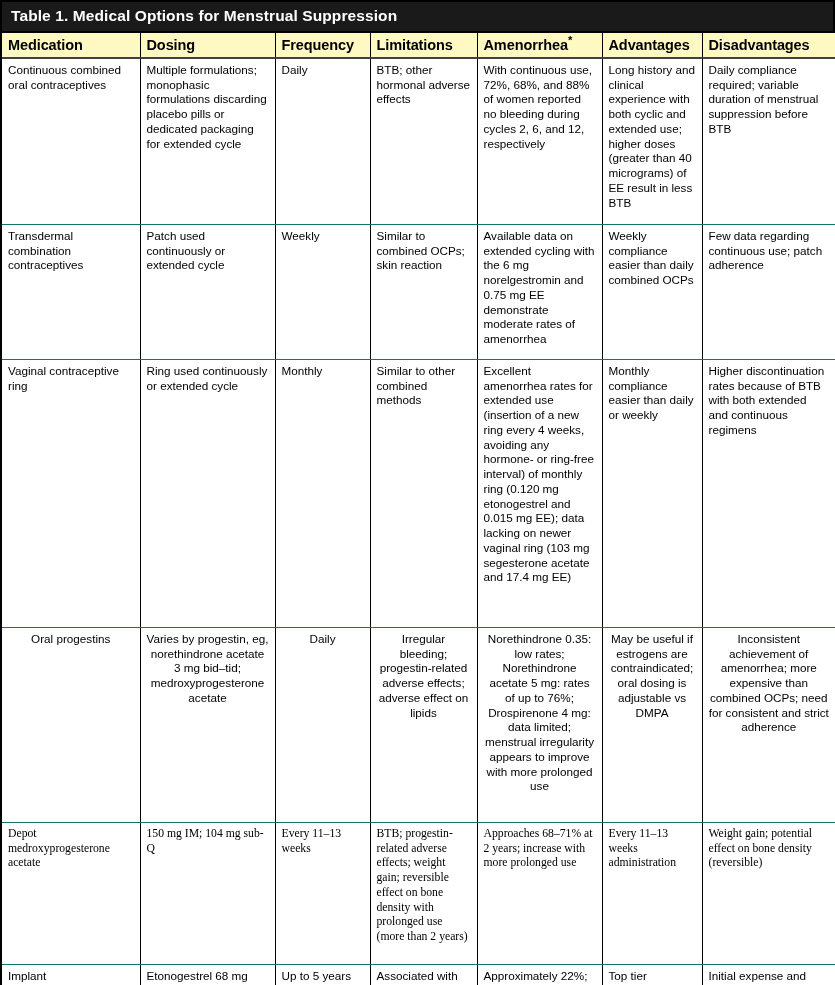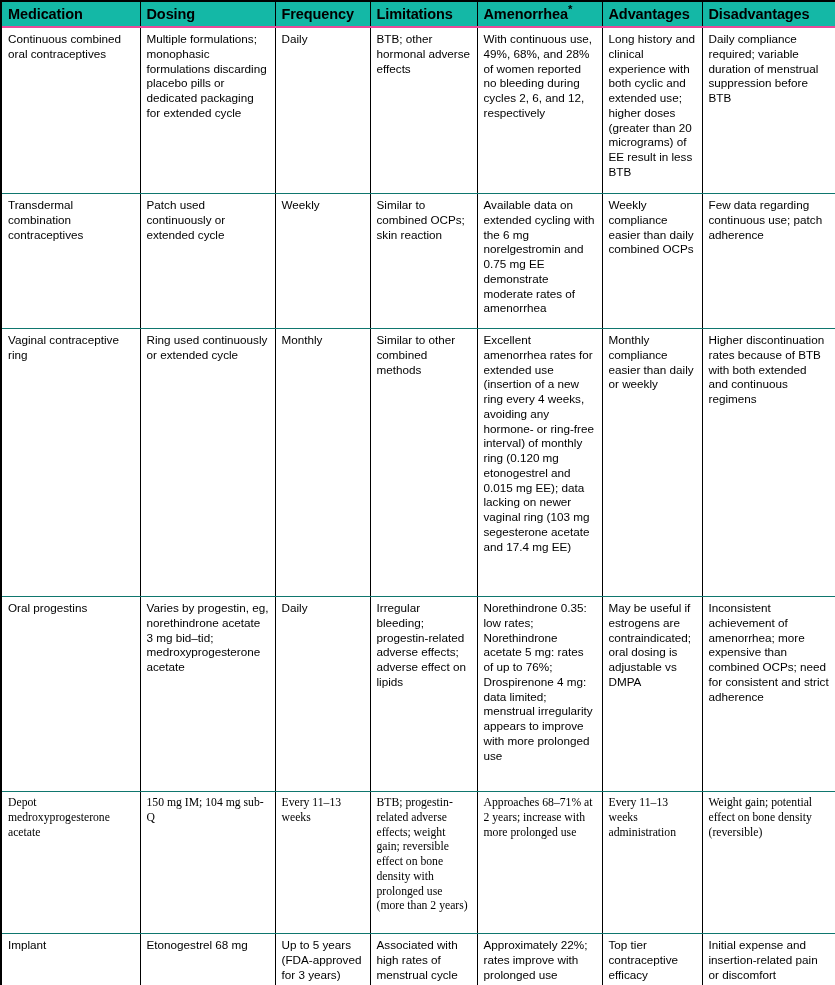--- a/index.html
+++ b/index.html
@@ -54,24 +54,24 @@
   }
   table.data th:last-child,
   table.data td:last-child {
     border-right: none;
   }
   table.data tr:last-child td {
     border-bottom: none;
   }
 
   table.data thead th {
-    background: #14b8a6;
+    background: #fef9c3;
     font-size: 14.5px;
     font-weight: bold;
-    border-bottom: 2px solid #ec4899;
+    border-bottom: 2px solid #404040;
     padding-top: 3px;
     padding-bottom: 3px;
     white-space: nowrap;
     letter-spacing: -0.1px;
   }
 
   table.data tbody td {
     font-size: 11.7px;
     background: #ffffff;
   }
@@ -82,35 +82,36 @@
   col.c2 { width: 95px; }
   col.c3 { width: 107px; }
   col.c4 { width: 125px; }
   col.c5 { width: 100px; }
   col.c6 { width: 133px; }
 
   
   tr.r0 td { height: 157px; }
   tr.r1 td { height: 126px; margin-top: 32px; }
   tr.r2 td { height: 259px; }
-  tr.r3 td { height: 186px; }
+  tr.r3 td { height: 186px; text-align: center; }
   tr.r4 td { height: 133px; font-family: Liberation Serif, serif; }
   tr.r5 td { height: 62px; }
 
   sup {
     font-size: 0.78em;
     vertical-align: super;
     line-height: 0;
   }
 </style>
 </head>
 <body>
 
 <div class="table-wrap">
 
+  <div class="table-title">Table 1.  Medical Options for Menstrual Suppression</div>
 
   <table class="data">
     <colgroup>
       <col class="c0">
         <col class="c1">
         <col class="c2">
         <col class="c3">
       <col class="c4">
         <col class="c5">
         <col class="c6">
@@ -126,22 +127,22 @@
         <th>Disadvantages</th>
       </tr>
     </thead>
     <tbody>
 
       <tr class="r0">
         <td>Continuous combined oral contraceptives</td>
         <td>Multiple formulations; monophasic formulations discarding placebo pills or dedicated packaging for extended cycle</td>
         <td>Daily</td>
         <td>BTB; other hormonal adverse effects</td>
-        <td>With continuous use, 49%, 68%, and 28% of women reported no bleeding during cycles 2, 6, and 12, respectively</td>
-        <td>Long history and clinical experience with both cyclic and extended use; higher doses (greater than 20 micrograms) of EE result in less BTB</td>
+        <td>With continuous use, 72%, 68%, and 88% of women reported no bleeding during cycles 2, 6, and 12, respectively</td>
+        <td>Long history and clinical experience with both cyclic and extended use; higher doses (greater than 40 micrograms) of EE result in less BTB</td>
         <td>Daily compliance required; variable duration of menstrual suppression before BTB</td>
       </tr>
 
       <tr class="r1">
         <td>Transdermal combination contraceptives</td>
         <td>Patch used continuously or extended cycle</td>
         <td>Weekly</td>
         <td>Similar to combined OCPs; skin reaction</td>
         <td>Available data on extended cycling with the 6 mg norelgestromin and 0.75 mg EE demonstrate moderate rates of amenorrhea</td>
         <td>Weekly compliance easier than daily combined OCPs</td>

